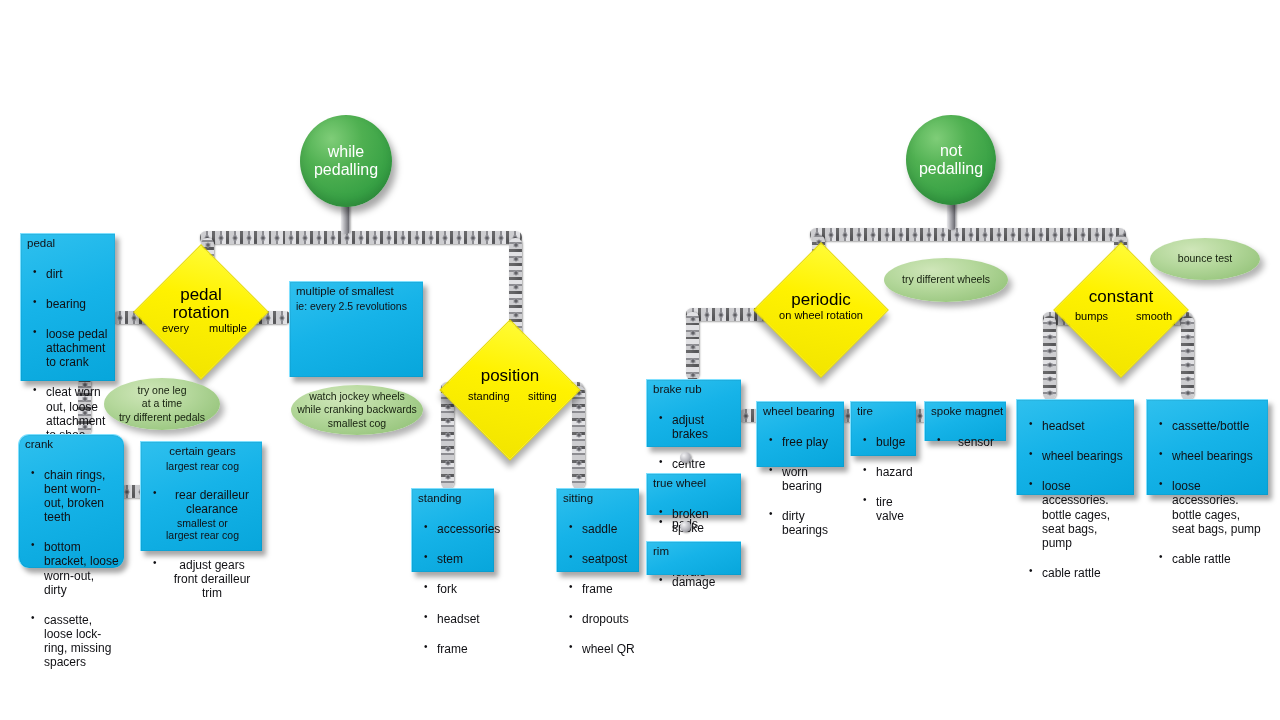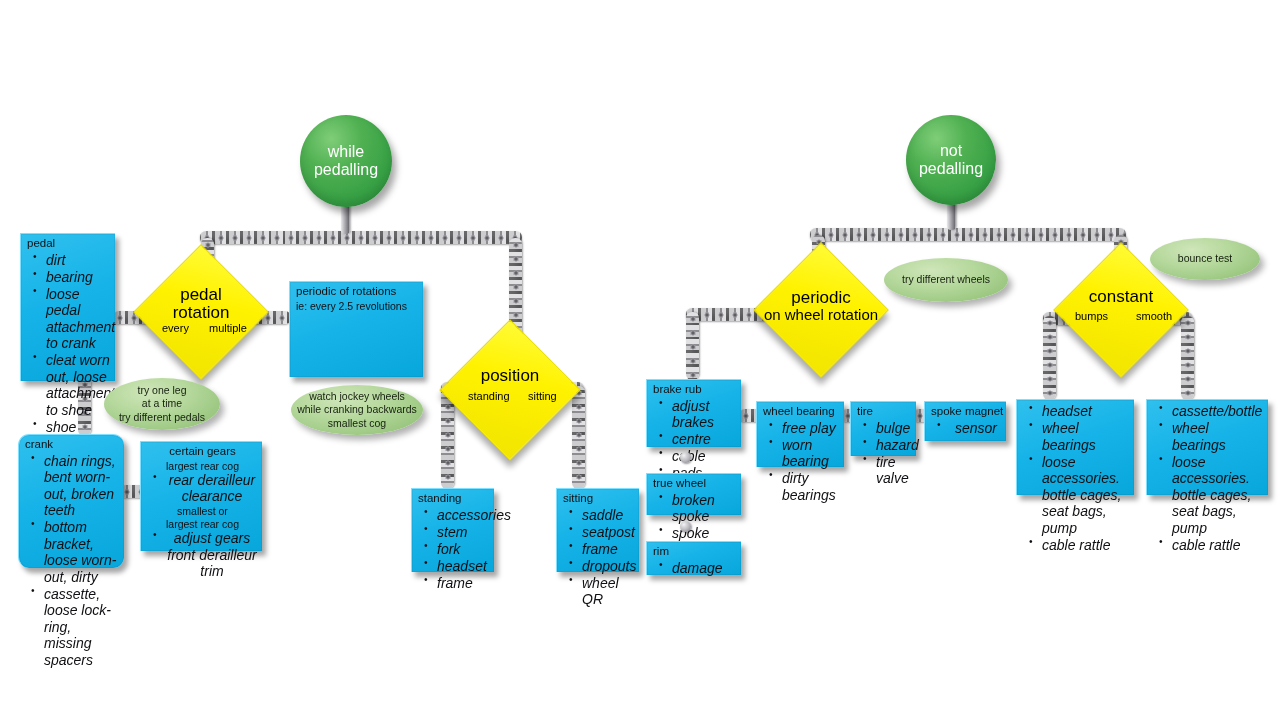--- a/index.html
+++ b/index.html
@@ -62,39 +62,39 @@
     border-left:1px solid #7fe0ff;
     box-shadow:4px 5px 5px rgba(0,0,0,.35), inset 0 0 0 1px rgba(0,0,0,.05);
     color:#101014;
     padding:3px 4px 4px 5px;
     box-sizing:border-box;
     line-height:1.18;
   }
   .box .hd{font-size:11.5px;display:block;margin:0 0 1px 1px;white-space:nowrap;}
   .box .plain{font-size:10.5px;display:block;margin-left:1px;}
   .box ul{margin:0;padding:0;list-style:none;}
-  .box li{font-size:14px;position:relative;padding-left:20px;margin:0 0 .5px 0;font-style:italic;}
+  .box li{font-size:12px;position:relative;padding-left:20px;margin:16px 0 .5px 0;}
   .box li::before{content:"\2022";position:absolute;left:7px;top:-1px;font-size:10px;}
 
   
   .dia{position:absolute;z-index:4;}
   .dia .shape{
     position:absolute;left:0;top:0;width:100%;height:100%;
     background:linear-gradient(150deg,#fffb35 0%,#fff200 40%,#f2e500 100%);
     transform:rotate(45deg);
     box-shadow:5px 5px 6px rgba(0,0,0,.33);
     border:1px solid #e8dc00;
     box-sizing:border-box;
   }
   .dia .lbl{
     position:absolute;left:50%;top:50%;transform:translate(-50%,-50%);
     text-align:center;white-space:nowrap;z-index:2;color:#000;
   }
   .dia .t1{display:block;font-size:17px;line-height:1.05;}
-  .dia .t2{display:block;font-size:15px;line-height:1.1;}
+  .dia .t2{display:block;font-size:11px;line-height:1.1;}
   .dia .branch{
     position:absolute;z-index:2;font-size:11px;color:#000;white-space:nowrap;
   }
 
   
   .circ{
     position:absolute;z-index:4;border-radius:50%;
     background:radial-gradient(circle at 34% 26%, #7fcd78 0%, #4fb051 34%, #36a044 70%, #2a8c3a 100%);
     box-shadow:4px 6px 7px rgba(0,0,0,.35), inset 0 -5px 10px rgba(0,0,0,.12);
     color:#ffffff;display:flex;align-items:center;justify-content:center;
@@ -155,21 +155,21 @@
       <span class="t1">pedal</span>
       <span class="t1">rotation</span>
     </div>
     <span class="branch" style="left:9px;top:58px;">every</span>
     <span class="branch" style="left:56px;top:58px;">multiple</span>
   </div>
 
   <div class="chain h" style="left:247px;top:311px;width:44px;"></div>
 
   <div class="box" style="left:289px;top:281px;width:134px;height:96px;">
-    <span class="hd">periodic of rotations</span>
+    <span class="hd">multiple of smallest</span>
     <span class="plain">ie: every 2.5 revolutions</span>
   </div>
 
   <div class="ell" style="left:104px;top:378px;width:116px;height:52px;">
     <span>
       <span>try one leg</span><br>
       <span>at a time</span><br>
       <span>try different pedals</span>
     </span>
   </div>

